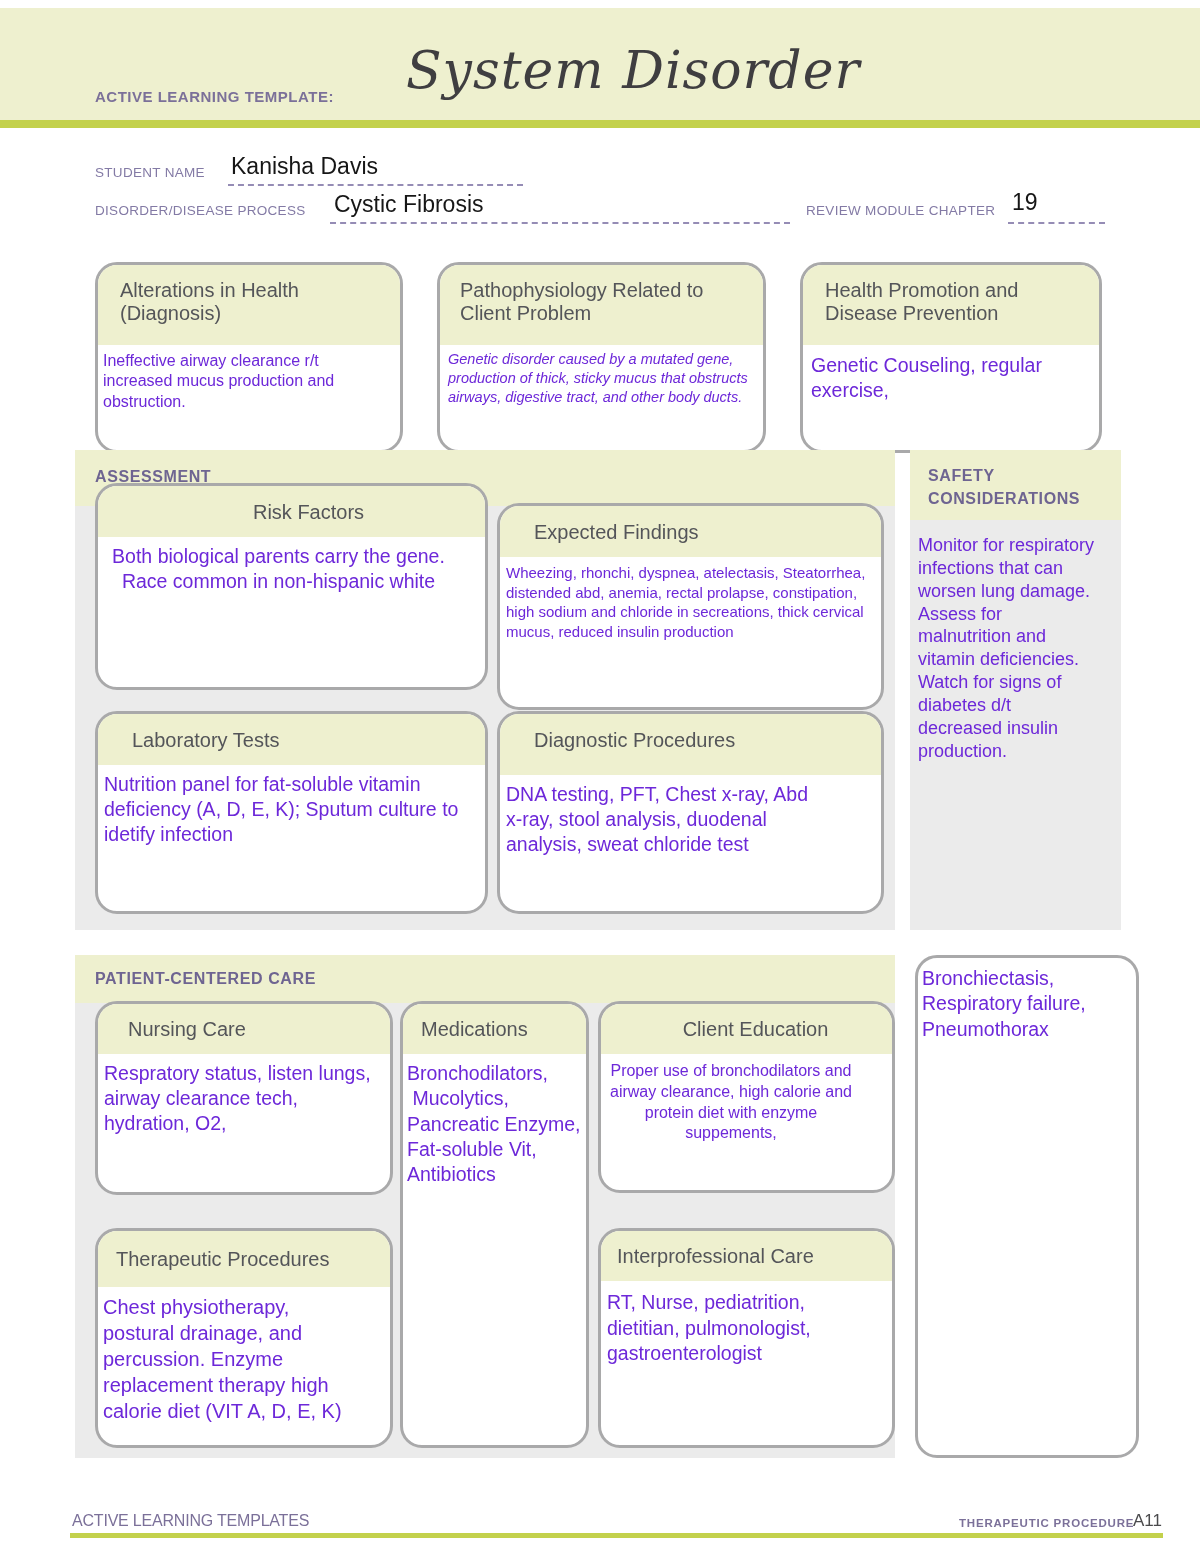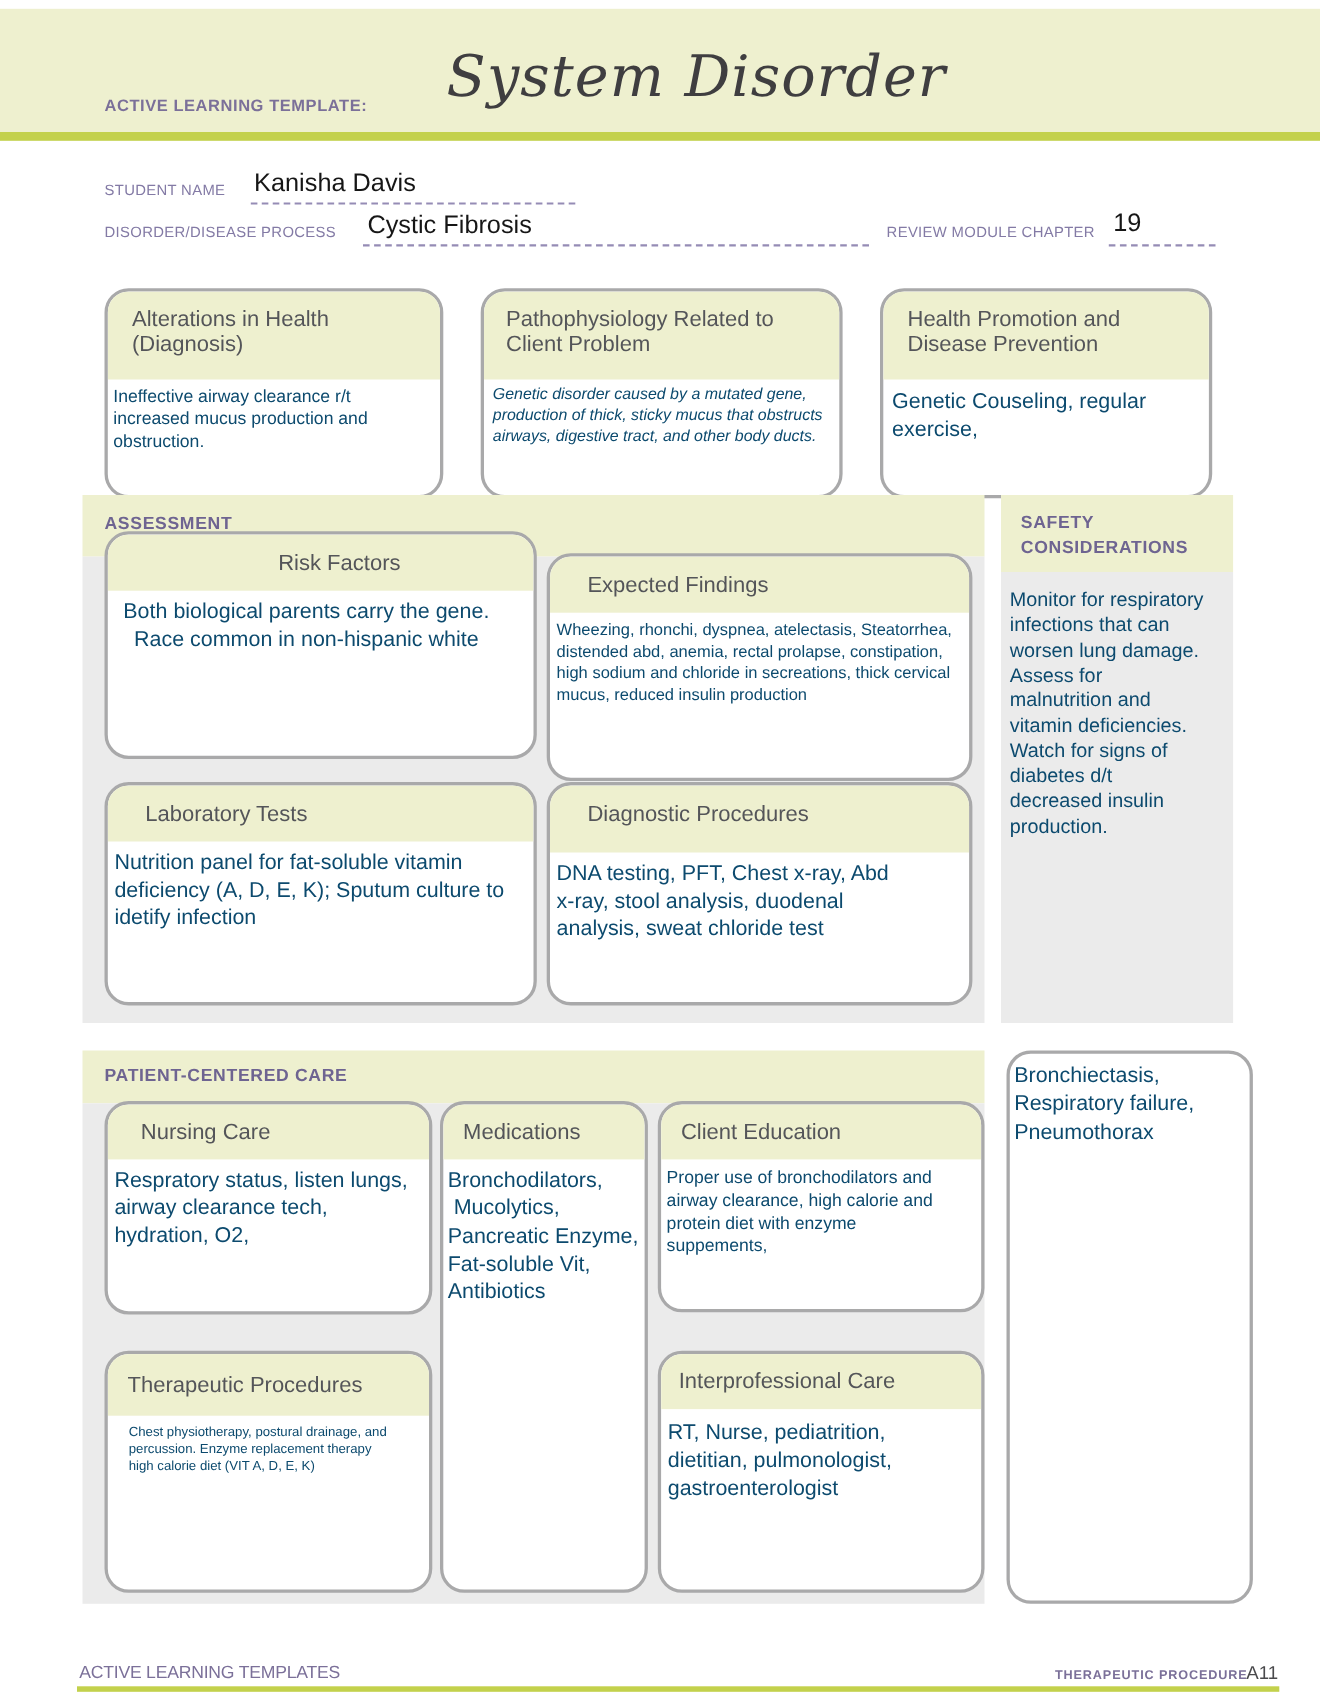--- a/index.html
+++ b/index.html
@@ -17,21 +17,21 @@
   .f-value{font-size:23px;color:#161616;}
   .f-line{border-bottom:2px dashed #958cb5;height:1px;}
   
   .band{background:#eef0cf;}
   .graybg{background:#ebebeb;}
   .sec-label{font-size:16px;font-weight:bold;color:#6e6491;letter-spacing:.6px;}
   
   .card{position:absolute;background:#ffffff;border:3px solid #a9a9aa;border-radius:22px;overflow:hidden;}
   .card-head{background:#eef0cf;}
   .card-title{font-size:20px;color:#545559;line-height:1.16;}
-  .card-body{color:#0c4a6e;line-height:1.27;}
+  .card-body{color:#6d28d9;line-height:1.27;}
   .pre{white-space:pre-wrap;}
   
   .ft-left{font-size:16px;color:#7b7099;letter-spacing:-.2px;}
   .ft-small{font-size:11.5px;color:#7b7099;letter-spacing:.8px;font-weight:bold;}
   .ft-page{font-size:17px;color:#4a4a4c;}
   .ft-bar{background:#c3d14c;}
 </style>
 </head>
 <body>
 
@@ -128,32 +128,32 @@
     <div class="card-head" style="height:50px;">
       <div class="card-title" style="padding:14px 0 0 18px;">Medications</div>
     </div>
     <div class="card-body pre" style="padding:7px 4px 0 4px;font-size:19.5px;line-height:1.3;">Bronchodilators,
  Mucolytics,
 Pancreatic Enzyme,
 Fat-soluble Vit,
 Antibiotics</div>
   </div>
 
-  <div class="card" style="left:598px;top:1001px;width:291px;height:186px;">
+  <div class="card" style="left:598px;top:1001px;width:291px;height:186px;text-align:center;">
     <div class="card-head" style="height:50px;">
       <div class="card-title" style="padding:14px 0 0 18px;">Client Education</div>
     </div>
     <div class="card-body" style="padding:7px 36px 0 5px;font-size:16px;line-height:1.3;">Proper use of bronchodilators and airway clearance, high calorie and protein diet with enzyme suppements,</div>
   </div>
 
   <div class="card" style="left:95px;top:1228px;width:292px;height:214px;">
     <div class="card-head" style="height:56px;">
       <div class="card-title" style="padding:17px 0 0 18px;">Therapeutic Procedures</div>
     </div>
-    <div class="card-body" style="padding:7px 32px 0 5px;font-size:12px;line-height:1.3;margin-left:14px;">Chest physiotherapy, postural drainage, and percussion. Enzyme replacement therapy high calorie diet (VIT A, D, E, K)</div>
+    <div class="card-body" style="padding:7px 32px 0 5px;font-size:20px;line-height:1.3;">Chest physiotherapy, postural drainage, and percussion. Enzyme replacement therapy high calorie diet (VIT A, D, E, K)</div>
   </div>
 
   <div class="card" style="left:598px;top:1228px;width:291px;height:214px;">
     <div class="card-head" style="height:50px;">
       <div class="card-title" style="padding:14px 0 0 16px;">Interprofessional Care</div>
     </div>
     <div class="card-body" style="padding:9px 30px 0 6px;font-size:19.5px;line-height:1.32;">RT, Nurse, pediatrition, dietitian, pulmonologist, gastroenterologist</div>
   </div>
 
   <div class="card" style="left:915px;top:955px;width:218px;height:497px;">

